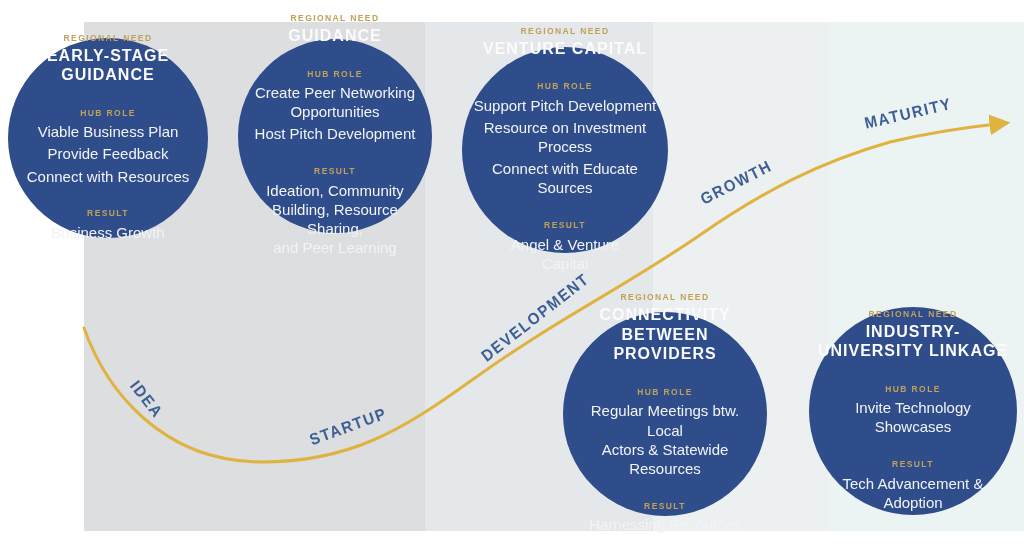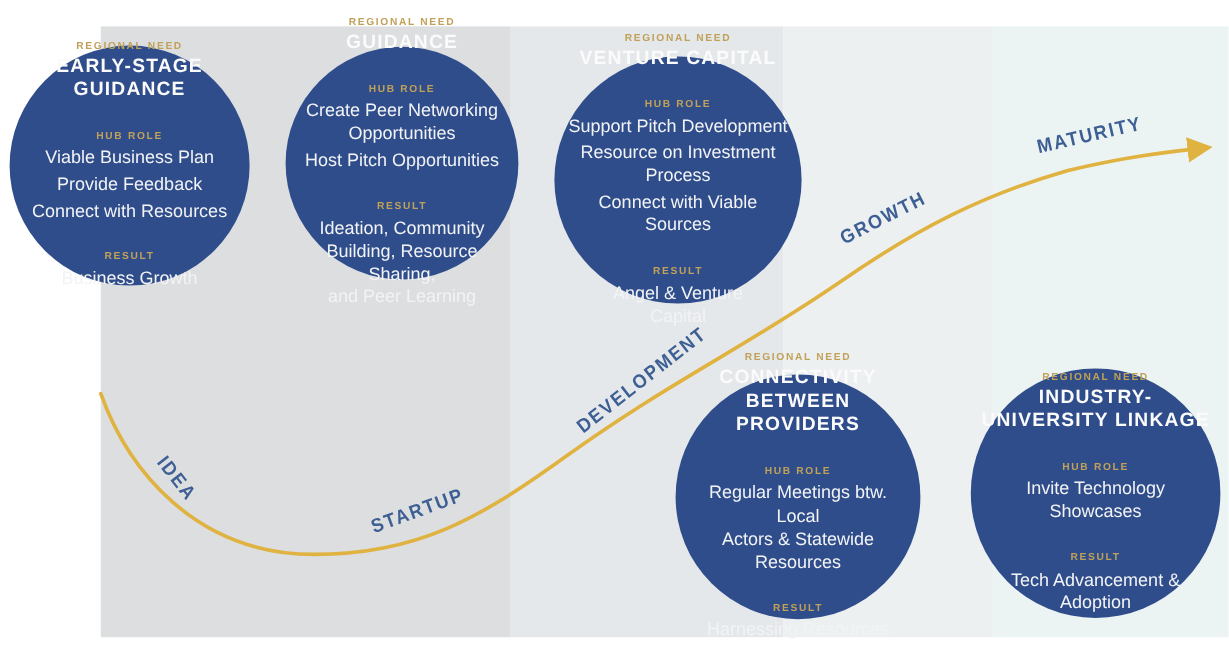--- a/index.html
+++ b/index.html
@@ -124,34 +124,34 @@
     <div class="eyebrow">RESULT</div>
     <div class="item">Business Growth</div>
   </div>
 
   <div class="bubble bubble-2">
     <div class="eyebrow first">REGIONAL NEED</div>
     <div class="bubble-title">GUIDANCE</div>
     <div class="eyebrow">HUB ROLE</div>
     <div class="item">Create Peer Networking
 Opportunities</div>
-    <div class="item">Host Pitch Opportunities</div>
+    <div class="item">Host Pitch Development</div>
     <div class="eyebrow">RESULT</div>
     <div class="item">Ideation, Community
 Building, Resource Sharing,
 and Peer Learning</div>
   </div>
 
   <div class="bubble bubble-3">
     <div class="eyebrow first">REGIONAL NEED</div>
     <div class="bubble-title">VENTURE CAPITAL</div>
     <div class="eyebrow">HUB ROLE</div>
     <div class="item">Support Pitch Development</div>
     <div class="item">Resource on Investment Process</div>
-    <div class="item">Connect with Viable Sources</div>
+    <div class="item">Connect with Educate Sources</div>
     <div class="eyebrow">RESULT</div>
     <div class="item">Angel &amp; Venture
 Capital</div>
   </div>
 
   <div class="bubble bubble-4">
     <div class="eyebrow first">REGIONAL NEED</div>
     <div class="bubble-title">CONNECTIVITY
 BETWEEN PROVIDERS</div>
     <div class="eyebrow">HUB ROLE</div>

